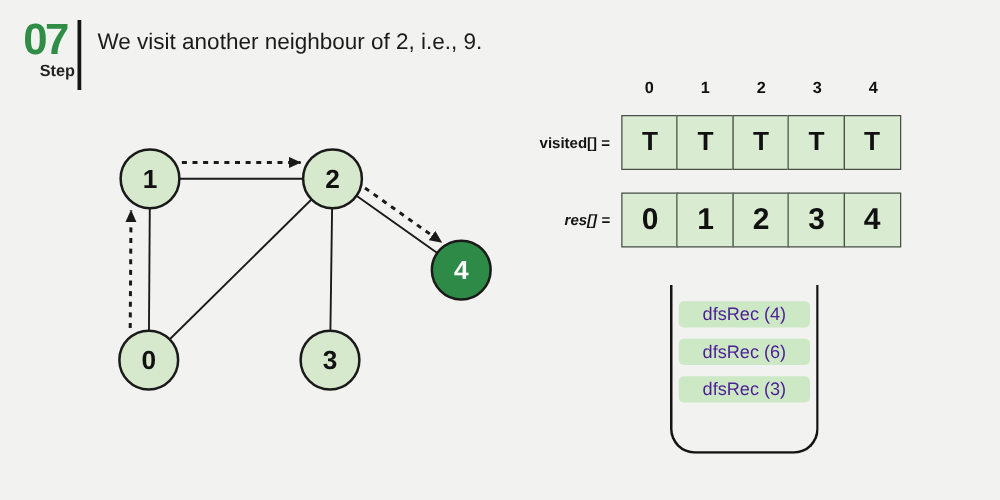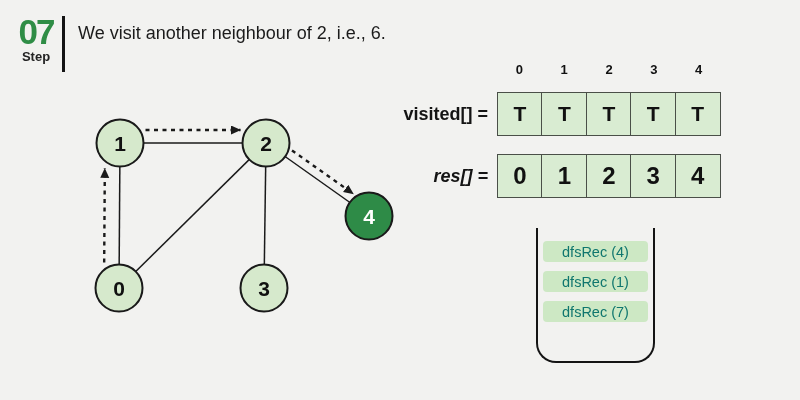--- a/index.html
+++ b/index.html
@@ -5,59 +5,59 @@
   html,body{margin:0;padding:0;}
   body{
     width:800px;height:400px;position:relative;overflow:hidden;
     background:#f2f2f0;
     font-family:"Liberation Sans", sans-serif;
     color:#1c1c1c;
   }
   
   .step-block{position:absolute;left:12px;top:12px;width:48px;text-align:center;}
   .step-number{font-size:35px;font-weight:bold;letter-spacing:-2px;line-height:40px;color:#2f8d46;}
-  .step-label{font-size:13px;font-weight:bold;color:#232323;margin-top:-3px;}
+  .step-label{font-size:13px;font-weight:bold;color:#232323;margin-top:-3px;text-align:right;}
   .header-divider{position:absolute;left:62px;top:16px;width:3px;height:56px;background:#141414;}
   .page-title{position:absolute;left:78px;top:22px;font-size:18px;line-height:23px;color:#1b1b1b;}
 
   
   #graph-svg{position:absolute;left:0;top:0;}
 
   
   .indices-row{position:absolute;left:497px;top:62px;width:224px;display:flex;}
   .indices-row span{flex:1;text-align:center;font-size:13px;font-weight:bold;color:#111;}
   .array-label{position:absolute;left:360px;width:128px;height:44px;display:flex;align-items:center;
-    justify-content:flex-end;font-weight:bold;font-size:18px;color:#141414;}
+    justify-content:flex-end;font-weight:bold;font-size:12px;color:#141414;}
   #visited-label{top:92px;}
   #res-label{top:154px;font-style:italic;}
   .cells{position:absolute;left:497px;display:flex;}
   #visited-cells{top:92px;}
   #res-cells{top:154px;}
   .cell{width:46px;height:44px;box-sizing:border-box;border:1.6px solid #4a4f48;background:#d9ecd2;
     display:flex;align-items:center;justify-content:center;font-weight:bold;color:#111;}
   .cell + .cell{margin-left:-1.6px;}
   #visited-cells .cell{font-size:21px;}
   #res-cells .cell{font-size:24px;}
 
   
   .call-stack{position:absolute;left:536px;top:228px;width:119px;height:135px;box-sizing:border-box;
     border:2px solid #141414;border-top:none;border-radius:0 0 20px 20px;}
   .stack-item{width:105px;height:21px;margin:9px auto 0;background:#cde8c4;border-radius:4px;
-    display:flex;align-items:center;justify-content:center;font-size:14.5px;color:#0f766e;}
+    display:flex;align-items:center;justify-content:center;font-size:14.5px;color:#4c1d95;}
   .stack-item:first-child{margin-top:13px;}
 </style>
 </head>
 <body>
 
 <div class="step-block">
   <div class="step-number">07</div>
   <div class="step-label">Step</div>
 </div>
 <div class="header-divider"></div>
-<div class="page-title">We visit another neighbour of 2, i.e., 6.</div>
+<div class="page-title">We visit another neighbour of 2, i.e., 9.</div>
 
 <svg id="graph-svg" width="440" height="400" viewBox="0 0 440 400">
     <defs>
       <marker id="ah" markerUnits="userSpaceOnUse" markerWidth="11" markerHeight="10" refX="9.5" refY="4.5" orient="auto">
         <path d="M0,0 L10,4.5 L0,9 z" fill="#1a1a1a"></path>
       </marker>
     </defs>
     <line x1="120" y1="143" x2="266" y2="143" stroke="#1a1a1a" stroke-width="1.5"></line>
     <line x1="119" y1="288" x2="120" y2="143" stroke="#1a1a1a" stroke-width="1.5"></line>
     <line x1="119" y1="288" x2="266" y2="143" stroke="#1a1a1a" stroke-width="1.5"></line>
@@ -98,15 +98,15 @@
 <div class="cells" id="res-cells">
     <div class="cell">0</div>
     <div class="cell">1</div>
     <div class="cell">2</div>
     <div class="cell">3</div>
     <div class="cell">4</div>
   </div>
 
 <div class="call-stack" id="call-stack">
     <div class="stack-item">dfsRec (4)</div>
-    <div class="stack-item">dfsRec (1)</div>
-    <div class="stack-item">dfsRec (7)</div>
+    <div class="stack-item">dfsRec (6)</div>
+    <div class="stack-item">dfsRec (3)</div>
   </div>
 
 </body></html>

